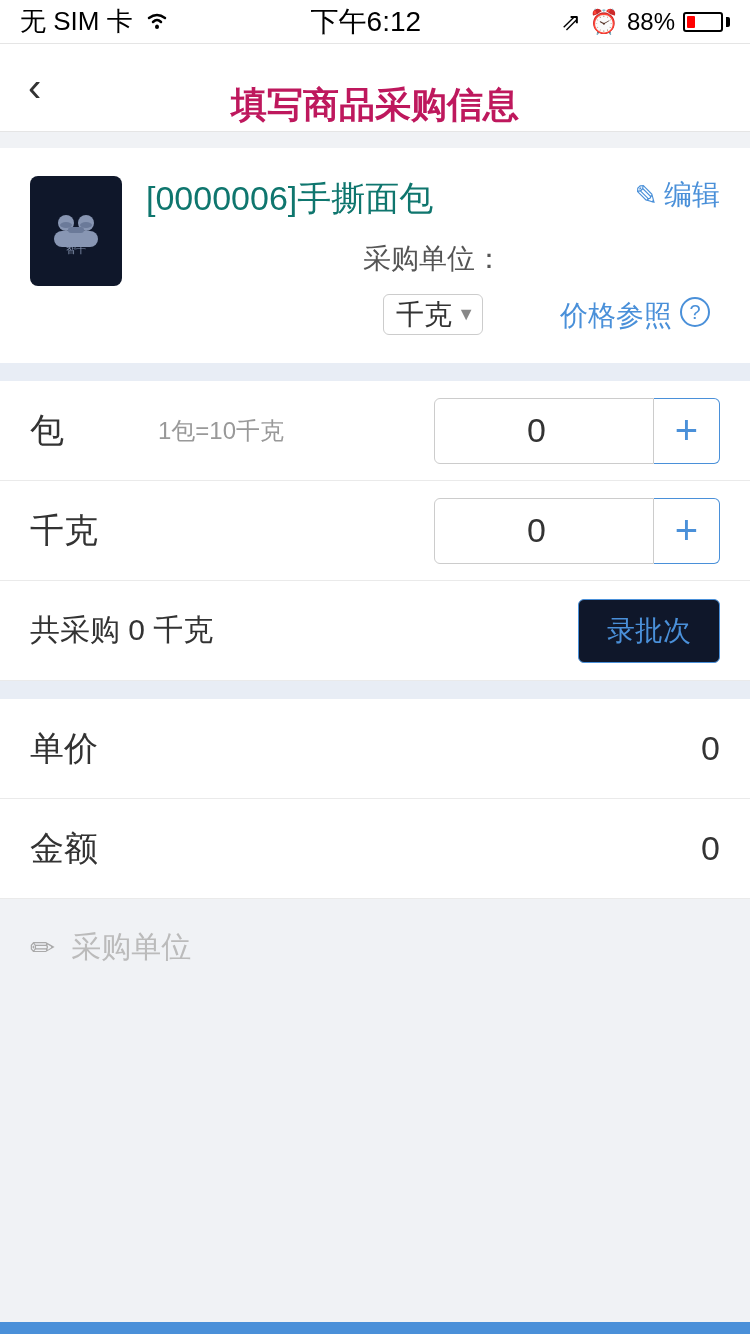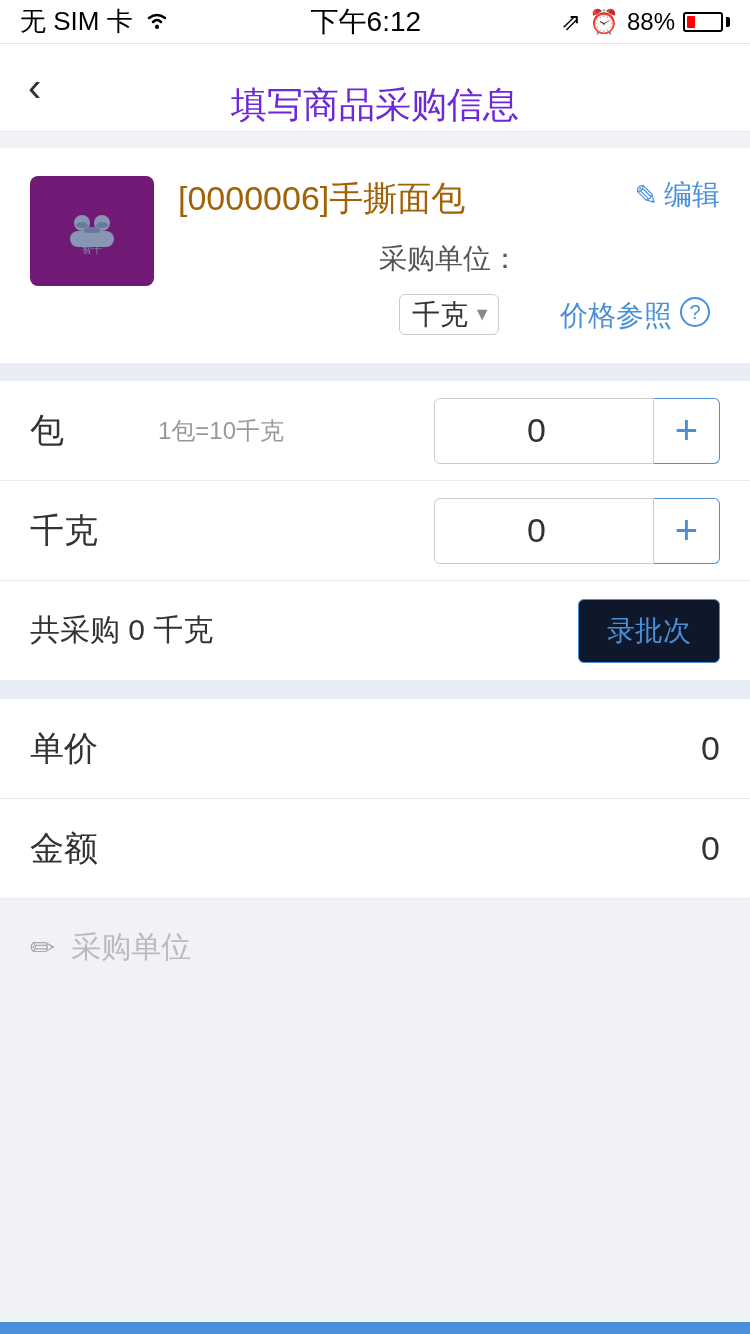--- a/index.html
+++ b/index.html
@@ -83,54 +83,54 @@
     }
     .nav-back {
       position: absolute;
       left: 28px;
       font-size: 40px;
       color: #333;
       cursor: pointer;
     }
     .nav-title {
       font-size: 36px;
-      font-weight: 400;
-      color: #6d28d9;
+      font-weight: 700;
+      color: #be185d;
       margin-top: 36px;
     }
 
     
     .product-card {
       background: #fff;
       padding: 28px 30px;
       margin-top: 16px;
       display: flex;
       align-items: flex-start;
       gap: 24px;
       position: relative;
     }
     .product-image {
-      width: 124px;
+      width: 92px;
       height: 110px;
-      background: #701a75;
+      background: #0f172a;
       border-radius: 8px;
       display: flex;
       align-items: center;
       justify-content: center;
       flex-shrink: 0;
       font-size: 40px;
       color: #8896b3;
     }
     .product-info {
       flex: 1;
     }
     .product-name {
       font-size: 34px;
       font-weight: 500;
-      color: #a16207;
+      color: #0f766e;
       margin-bottom: 18px;
     }
     .product-unit-row {
       display: flex;
       align-items: center;
       gap: 16px;
       font-size: 28px;
       color: #555;
       flex-direction: column;
     }

